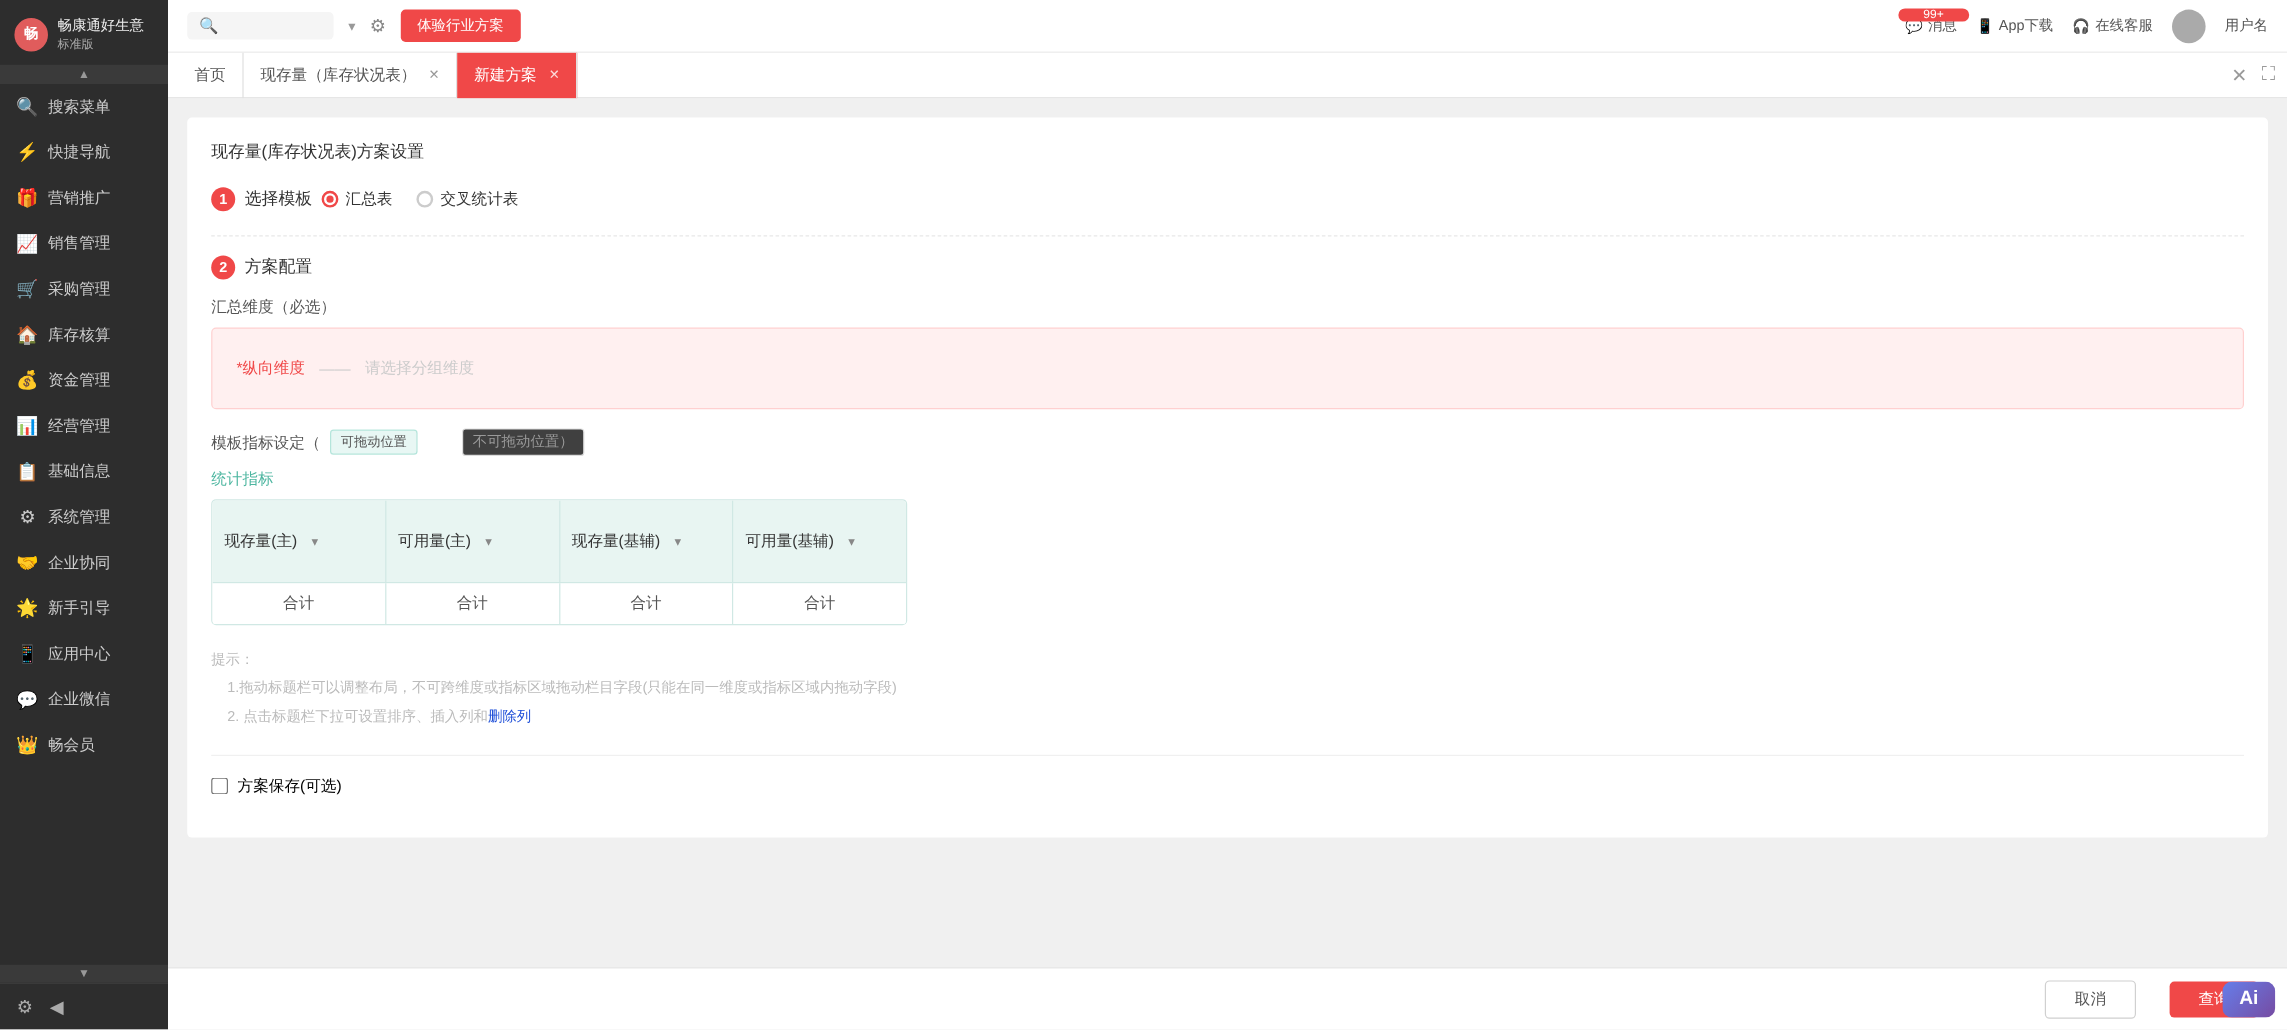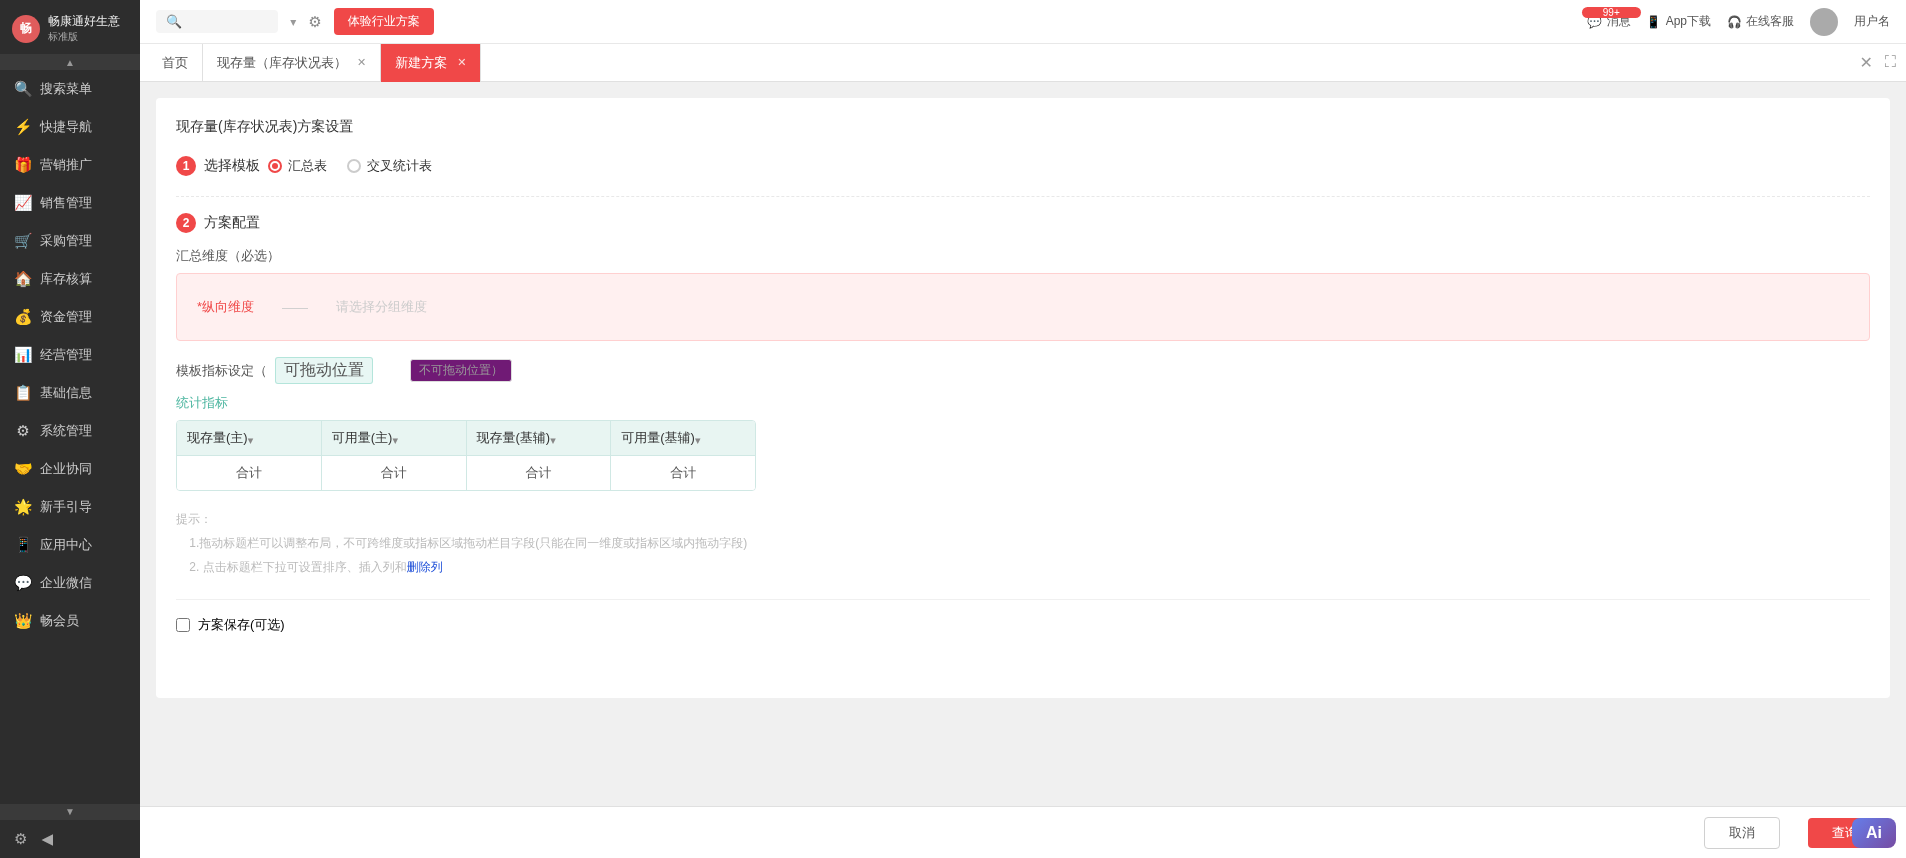--- a/index.html
+++ b/index.html
@@ -177,55 +177,55 @@
     }
 
     
     .dimension-section { margin-bottom: 16px; }
     .dimension-label { font-size: 13px; color: #555; margin-bottom: 8px; }
     .dimension-box {
       background: #fff0f0;
       border: 1px solid #ffd0d0;
       border-radius: 4px;
       padding: 24px 20px;
-      display: flex; align-items: center; gap: 28px;
+      display: flex; align-items: center; gap: 12px;
     }
     .dimension-required { color: #f04848; font-size: 13px; }
     .dimension-arrow { color: #ccc; font-size: 13px; }
     .dimension-placeholder { color: #ccc; font-size: 13px; }
 
     
     .template-config-label { font-size: 13px; color: #555; margin-bottom: 10px; display: flex; align-items: center; gap: 8px; }
     .tag-movable {
       display: inline-flex; align-items: center;
       background: rgba(100,200,180,0.15); border: 1px solid rgba(100,200,180,0.4);
-      border-radius: 3px; padding: 2px 8px; font-size: 16px; color: #555;
+      border-radius: 3px; padding: 2px 8px; font-size: 11px; color: #555;
     }
     .tag-fixed {
       display: inline-flex; align-items: center;
-      background: #701a75; border: 1px solid #ddd;
+      background: #404040; border: 1px solid #ddd;
       border-radius: 3px; padding: 2px 8px; font-size: 12px; color: #999;
     }
 
     
     .stats-section-label {
       color: #4db6a0; font-size: 13px; margin-bottom: 8px;
     }
     .stats-table {
       border: 1px solid #d0e8e4;
       border-radius: 4px;
       overflow: hidden;
       width: 580px;
     }
     .stats-table-header {
       display: flex; background: #e8f5f2;
     }
     .stats-col {
-      flex: 1; border-right: 1px solid #d0e8e4; padding: 8px 10px;
-      display: flex; align-items: flex-end; gap: 0; font-size: 13px; color: #333;
+      flex: 1; border-right: 1px solid #d0e8e4; padding: 25px 10px;
+      display: flex; align-items: center; gap: 12px; font-size: 13px; color: #333;
     }
     .stats-col:last-child { border-right: none; }
     .stats-col-dropdown { color: #888; font-size: 11px; cursor: pointer; }
     .stats-table-row {
       display: flex; border-top: 1px solid #d0e8e4;
       background: #fff;
     }
     .stats-cell {
       flex: 1; border-right: 1px solid #d0e8e4; padding: 8px 10px;
       font-size: 13px; color: #555; text-align: center;

